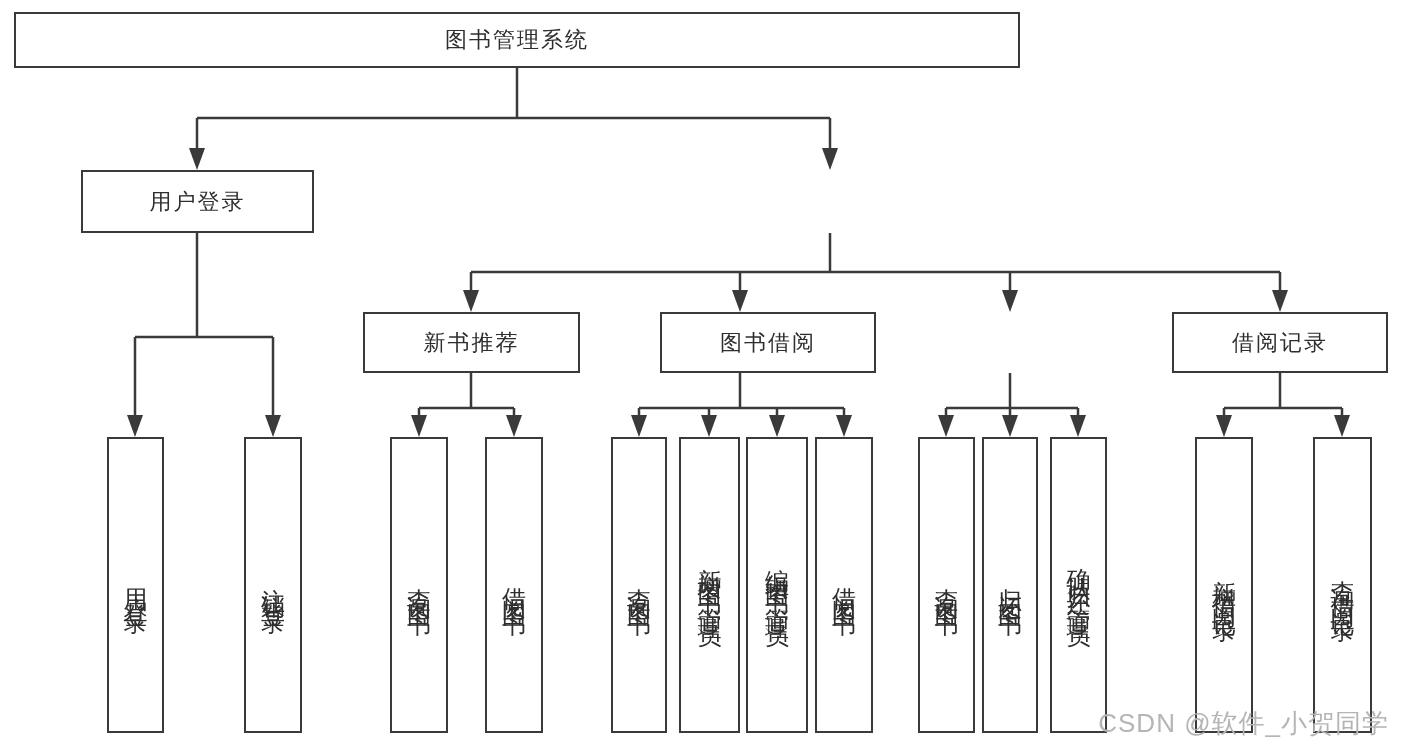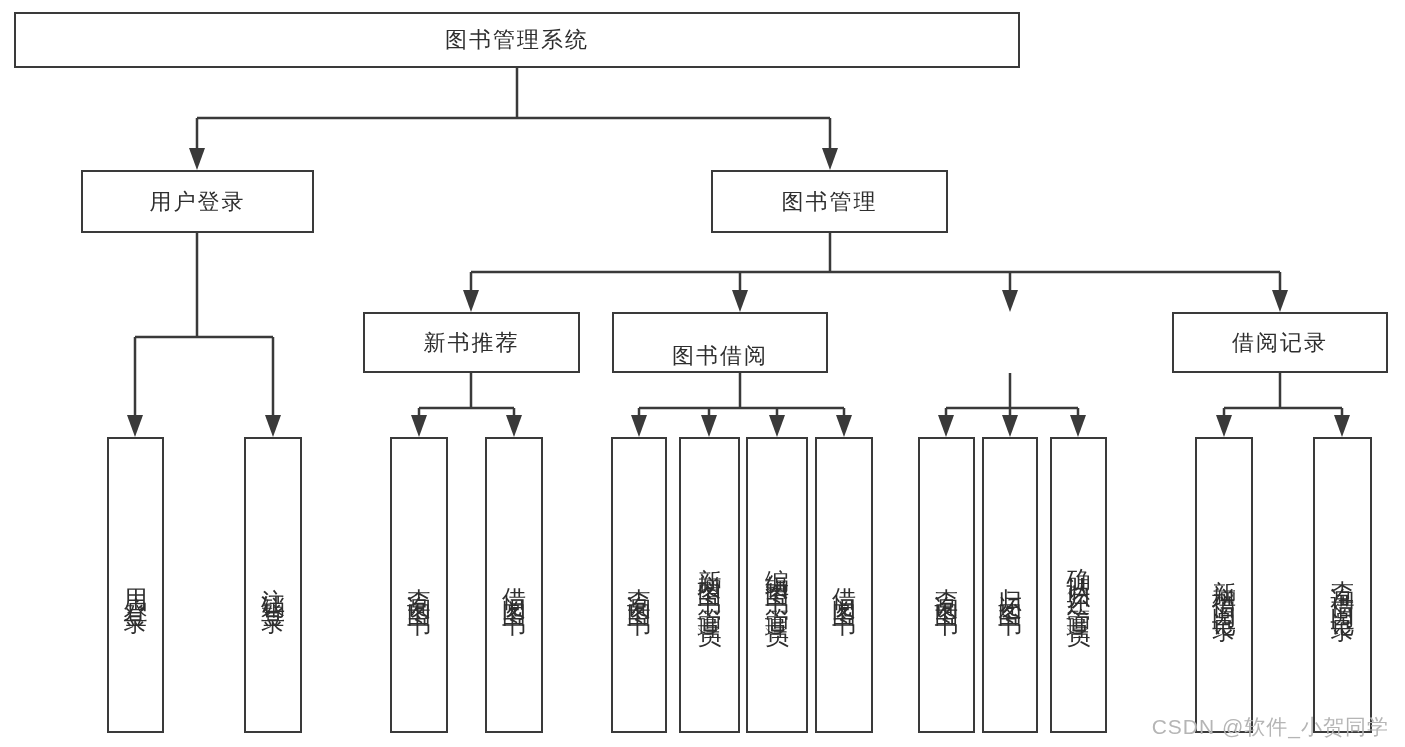--- a/index.html
+++ b/index.html
@@ -36,21 +36,21 @@
     writing-mode: vertical-rl;
     text-orientation: mixed;
     font-size: 24px;
     letter-spacing: 8px;
     line-height: 1;
   }
   .watermark {
     position: absolute;
     right: 16px;
     bottom: 6px;
-    font-size: 21px;
+    font-size: 26px;
     color: #b5b5b5;
     letter-spacing: 1px;
     white-space: nowrap;
     margin-top: 12px;
   }
 </style>
 </head>
 <body>
 
 <div class="stage">
@@ -88,28 +88,25 @@
     </g>
   </svg>
 
   <div class="node node-h" style="left:14px; top:12px; width:1006px; height:56px;">
     <span>图书管理系统</span>
   </div>
 
   <div class="node node-h" style="left:81px; top:170px; width:233px; height:63px;">
     <span>用户登录</span>
   </div>
-  <div class="node node-h" style="left:711px; top:170px; width:237px; height:63px;">
-    <span>图书管理</span>
-  </div>
 
   <div class="node node-h" style="left:363px; top:312px; width:217px; height:61px;text-align:right;">
     <span>新书推荐</span>
   </div>
-  <div class="node node-h" style="left:612px; top:312px; width:216px; height:61px;align-items:flex-end;">
+  <div class="node node-h" style="left:660px; top:312px; width:216px; height:61px;">
     <span>图书借阅</span>
   </div>
   <div class="node node-h" style="left:1172px; top:312px; width:216px; height:61px;">
     <span>借阅记录</span>
   </div>
 
   <div class="node node-v" style="left:107px; top:437px; width:57px; height:296px;">
     <span>用户登录</span>
   </div>
   <div class="node node-v" style="left:244px; top:437px; width:58px; height:296px;">

